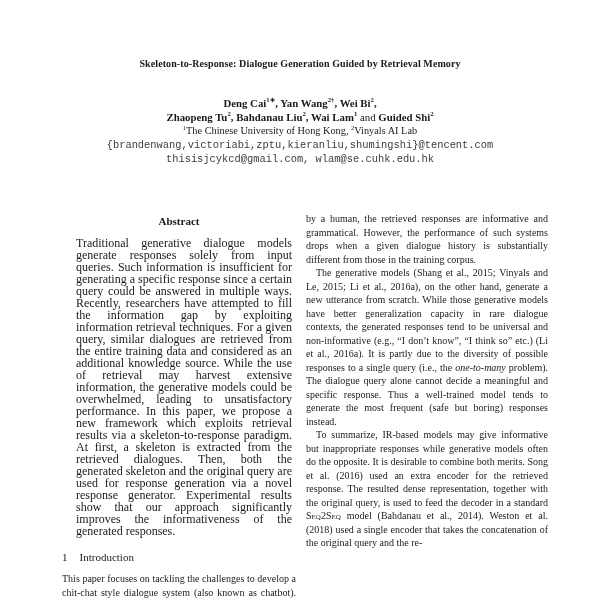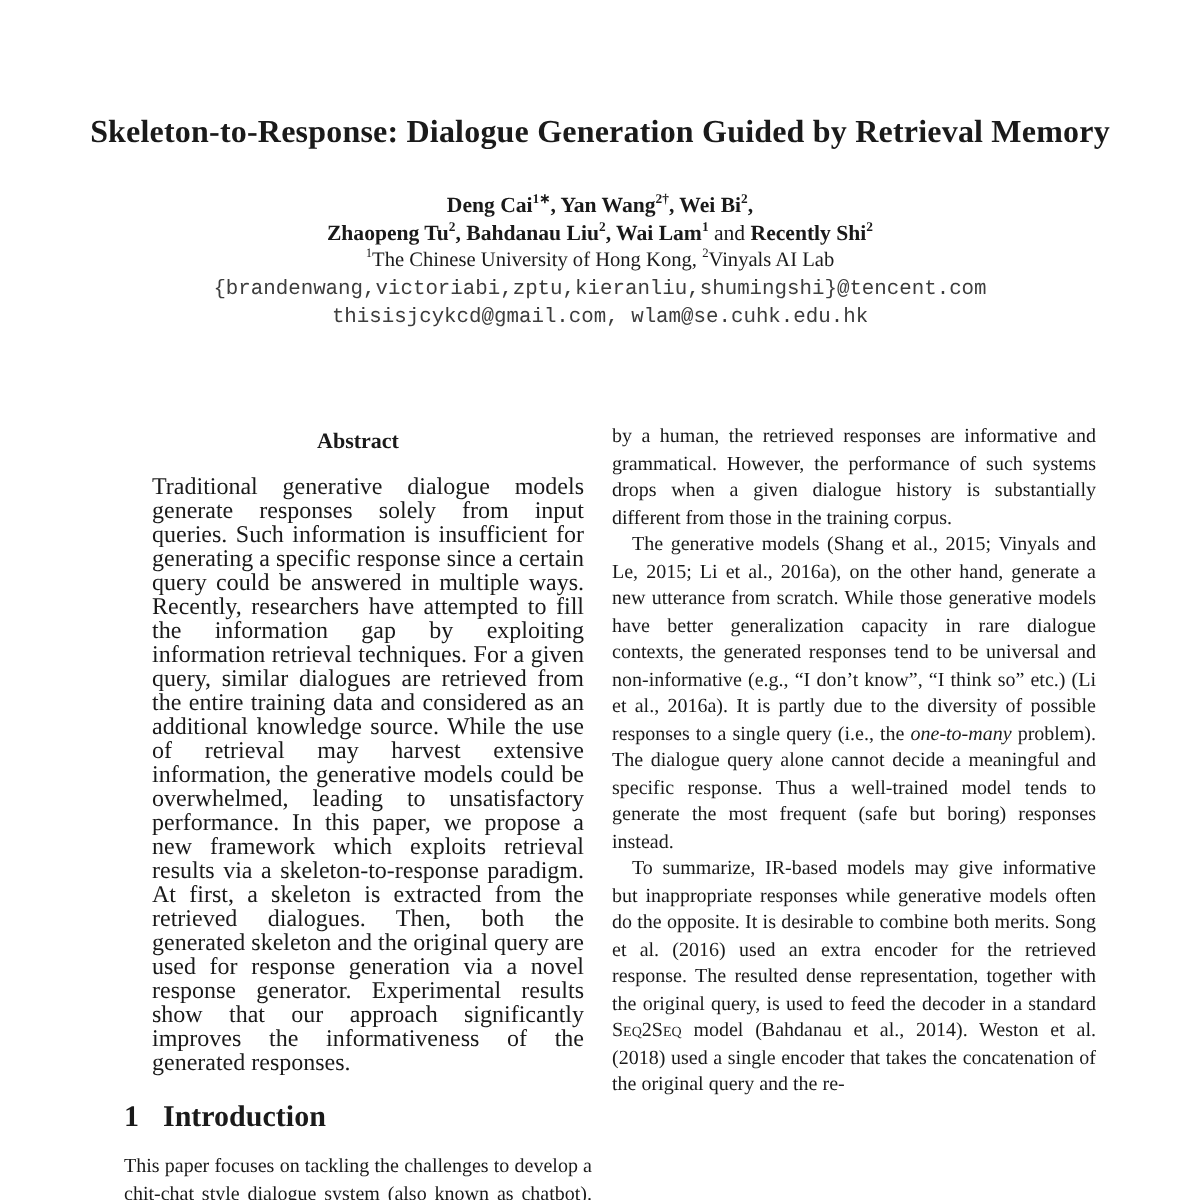--- a/index.html
+++ b/index.html
@@ -8,21 +8,21 @@
     width:600px;height:600px;
     background:#ffffff;
     overflow:hidden;
     font-family:"Liberation Serif", serif;
     color:#1a1a1a;
   }
   .title{
     position:absolute;
     top:58px;left:30px;right:30px;
     text-align:center;
-    font-size:16px;
+    font-size:10px;
     font-weight:bold;
     margin:0;
     letter-spacing:0.1px;
   }
   .authors{
     position:absolute;
     top:97px;left:30px;right:30px;
     text-align:center;
   }
   .author-line{
@@ -59,22 +59,22 @@
     margin:3px 0 10px 0;
   }
   .abstract-body{
     margin:0 4px 0 14px;
     font-size:12px;
     line-height:12px;
     text-align:justify;
     font-family:Liberation Serif, serif;
   }
   .section-heading{
-    font-weight:bold;
-    font-size:15px;
+    font-weight:normal;
+    font-size:11px;
     margin:14px 0 9px 0;
   }
   .section-number{margin-right:12px;}
   .body-par{
     margin:0;
     font-size:10px;
     line-height:13.5px;
     text-align:justify;
   }
   .par-indent{text-indent:10px;}
@@ -85,21 +85,21 @@
 </style>
 </head>
 <body>
 
 <div class="page">
 
   <h1 class="title">Skeleton-to-Response: Dialogue Generation Guided by Retrieval Memory</h1>
 
   <div class="authors">
     <div class="author-line"><span>Deng Cai</span><span class="seg-sup">1∗</span><span>, Yan Wang</span><span class="seg-sup">2†</span><span>, Wei Bi</span><span class="seg-sup">2</span><span>,</span></div>
-    <div class="author-line"><span>Zhaopeng Tu</span><span class="seg-sup">2</span><span>, Bahdanau Liu</span><span class="seg-sup">2</span><span>, Wai Lam</span><span class="seg-sup">1</span><span> </span><span class="seg-n">and</span><span> </span><span>Recently Shi</span><span class="seg-sup">2</span></div>
+    <div class="author-line"><span>Zhaopeng Tu</span><span class="seg-sup">2</span><span>, Bahdanau Liu</span><span class="seg-sup">2</span><span>, Wai Lam</span><span class="seg-sup">1</span><span> </span><span class="seg-n">and</span><span> </span><span>Guided Shi</span><span class="seg-sup">2</span></div>
     <div class="affiliation"><span class="seg-sup">1</span><span>The Chinese University of Hong Kong, </span><span class="seg-sup">2</span><span>Vinyals AI Lab</span></div>
     <div class="email">{brandenwang,victoriabi,zptu,kieranliu,shumingshi}@tencent.com</div>
     <div class="email">thisisjcykcd@gmail.com, wlam@se.cuhk.edu.hk</div>
   </div>
 
   <div class="columns">
 
     <div class="col-left">
       <div class="abstract-heading">Abstract</div>
       <p class="abstract-body">Traditional generative dialogue models generate responses solely from input queries. Such information is insufficient for generating a specific response since a certain query could be answered in multiple ways. Recently, researchers have attempted to fill the information gap by exploiting information retrieval techniques. For a given query, similar dialogues are retrieved from the entire training data and considered as an additional knowledge source. While the use of retrieval may harvest extensive information, the generative models could be overwhelmed, leading to unsatisfactory performance. In this paper, we propose a new framework which exploits retrieval results via a skeleton-to-response paradigm. At first, a skeleton is extracted from the retrieved dialogues. Then, both the generated skeleton and the original query are used for response generation via a novel response generator. Experimental results show that our approach significantly improves the informativeness of the generated responses.</p>

